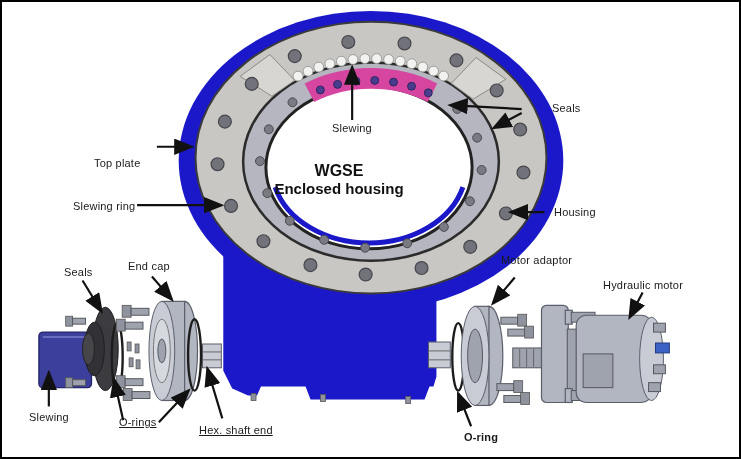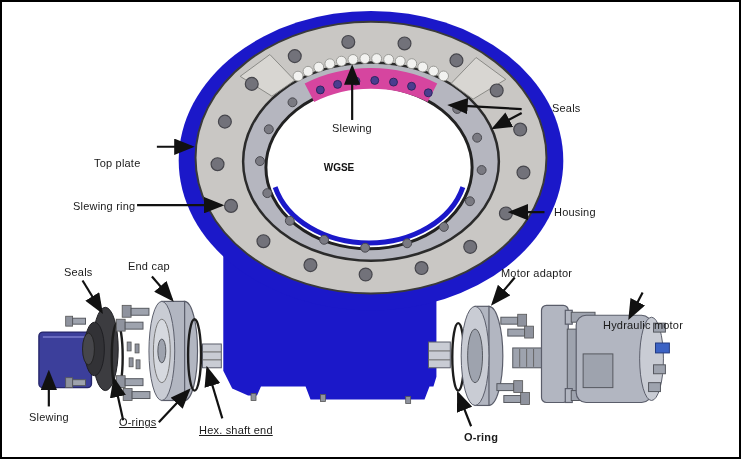--- a/index.html
+++ b/index.html
@@ -9,21 +9,21 @@
     font-family:"Liberation Sans",sans-serif;
   }
   .stage svg{position:absolute;left:0;top:0;}
   .lbl{
     position:absolute;font-size:11px;line-height:1.15;color:#1a1a1a;
     white-space:nowrap;letter-spacing:.2px;
   }
   .title-block{
     position:absolute;left:237px;top:160px;width:200px;text-align:center;color:#111;
   }
-  .title-block .t1{font-size:10px;font-weight:bold;}
+  .title-block .t1{font-size:16px;font-weight:bold;}
   .title-block .t2{font-size:15px;font-weight:bold;}
   
   .fill-blue{fill:var(--housing-blue,#1b18c9);}
   .stroke-blue{stroke:var(--housing-blue,#1b18c9);fill:none;}
   .plate{fill:var(--plate-gray,#c9c7c4);stroke:#3a3a3a;stroke-width:2;}
   .slew{fill:var(--slewing-gray,#b5b6bf);stroke:#2b2b2b;stroke-width:2.5;}
   .hole{fill:#ffffff;stroke:#222;stroke-width:3;}
   .pinkband{stroke:var(--raceway-pink,#d6459f);fill:none;stroke-width:21;}
   .pinkhole{fill:#4a3d8f;stroke:#2e2560;stroke-width:1;}
   .ball{fill:#f2f2f0;stroke:#9a9a96;stroke-width:1;}
@@ -235,29 +235,30 @@
       <line x1="157" y1="424" x2="187" y2="392" class="arrow"></line>
       <line x1="221" y1="420" x2="206" y2="370" class="arrow"></line>
       <line x1="516" y1="278" x2="494" y2="304" class="arrow"></line>
       <line x1="645" y1="293" x2="632" y2="318" class="arrow"></line>
       <line x1="472" y1="428" x2="459" y2="395" class="arrow"></line>
     </g>
   </svg>
 
   <div class="title-block">
     <div class="t1">WGSE</div>
+    <div class="t2">Enclosed housing</div>
   </div>
 
   <div class="lbl" style="left:92px;top:139px;margin-top:16px;">Top plate</div>
   <div class="lbl" style="left:71px;top:198px;text-align:center;">Slewing ring</div>
   <div class="lbl" style="left:330px;top:120px;">Slewing</div>
   <div class="lbl" style="left:550px;top:100px;">Seals</div>
   <div class="lbl" style="left:552px;top:204px;">Housing</div>
   <div class="lbl" style="left:62px;top:264px;">Seals</div>
   <div class="lbl" style="left:126px;top:258px;">End cap</div>
-  <div class="lbl" style="left:499px;top:265px;">Motor adaptor</div>
-  <div class="lbl" style="left:601px;top:277px;margin-top:40px;">Hydraulic motor</div>
+  <div class="lbl" style="left:499px;top:252px;">Motor adaptor</div>
+  <div class="lbl" style="left:601px;top:277px;">Hydraulic motor</div>
   <div class="lbl" style="left:27px;top:409px;">Slewing</div>
   <div class="lbl" style="left:117px;top:414px;text-decoration:underline;">O-rings</div>
   <div class="lbl" style="left:197px;top:422px;text-decoration:underline;">Hex. shaft end</div>
   <div class="lbl" style="left:462px;top:429px;font-weight:bold;">O-ring</div>
 
 </div>
 
 </body></html>

